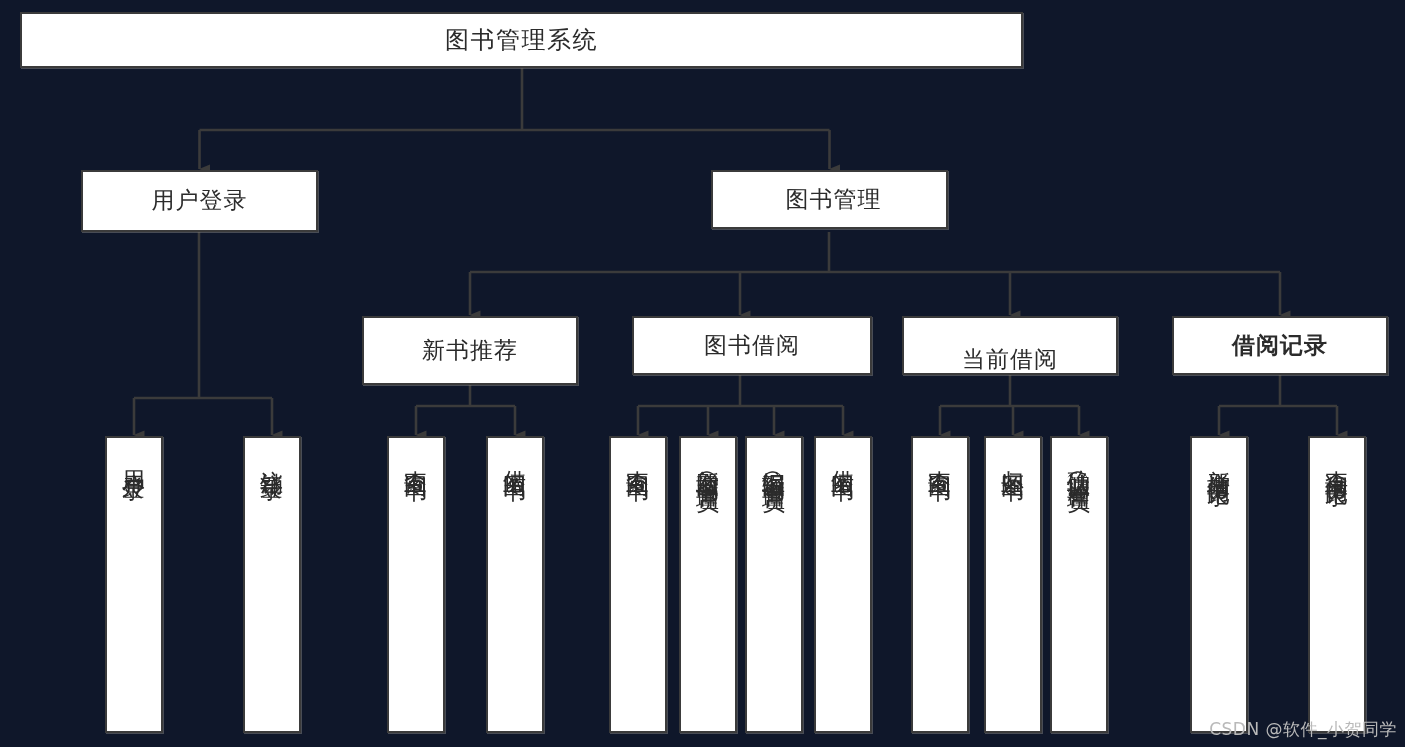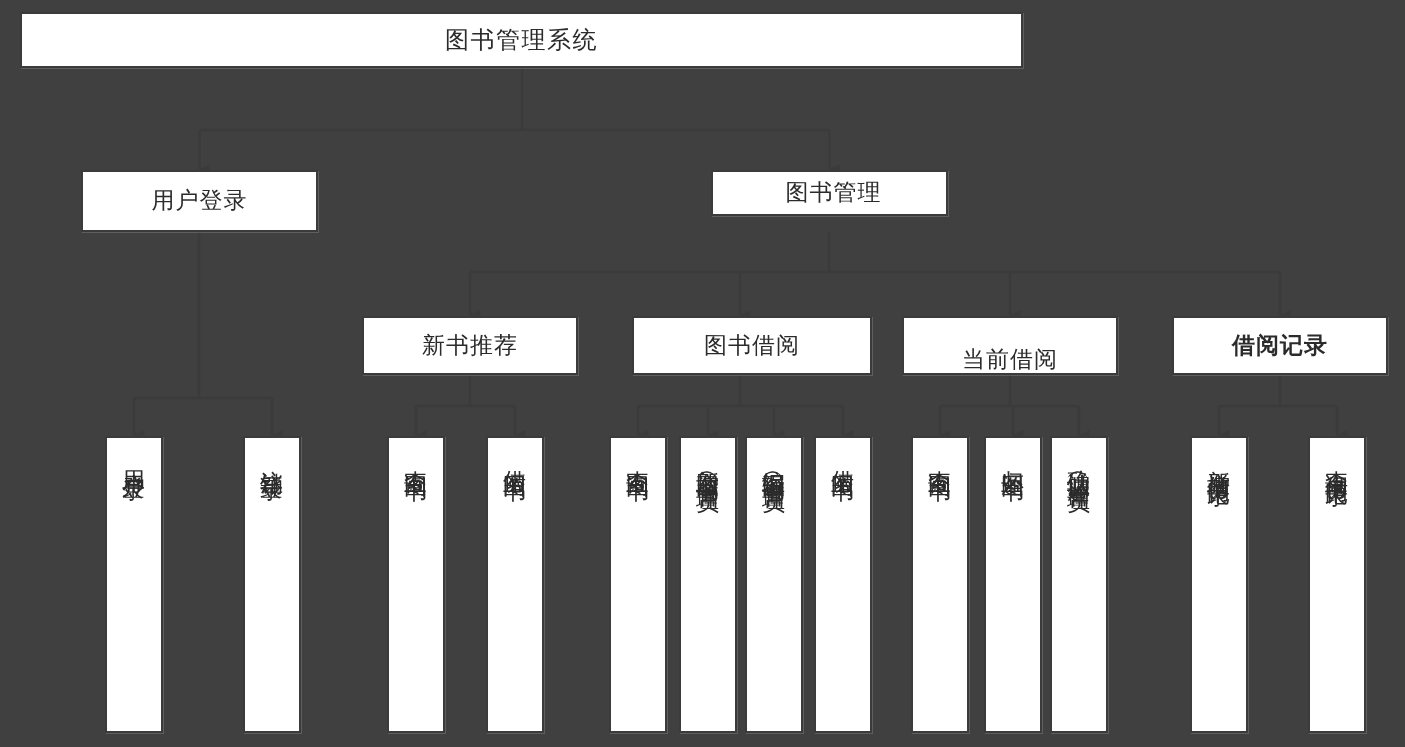--- a/index.html
+++ b/index.html
@@ -8,21 +8,21 @@
     padding: 0;
     background: #ffffff;
   }
   body {
     font-family: "DejaVu Sans", "Liberation Sans", sans-serif;
   }
   #canvas {
     position: relative;
     width: 1405px;
     height: 747px;
-    background: #404040;
+    background: #0f172a;
     overflow: hidden;
   }
   #edges {
     position: absolute;
     left: 0;
     top: 0;
     width: 1405px;
     height: 747px;
     pointer-events: none;
   }
@@ -126,24 +126,24 @@
       </g>
   </svg>
 
   <div id="nodes-layer">
       <div class="node horiz root" style="left: 20px; top: 12px; width: 1003px; height: 56px;">
         <span class="label">图书管理系统</span>
       </div>
       <div class="node horiz" style="left: 81px; top: 170px; width: 237px; height: 62px;">
         <span class="label">用户登录</span>
       </div>
-      <div class="node horiz" style="left: 711px; top: 170px; width: 237px; height: 46px; padding-left: 8px;">
+      <div class="node horiz" style="left: 711px; top: 170px; width: 237px; height: 59px; padding-left: 8px;">
         <span class="label">图书管理</span>
       </div>
-      <div class="node horiz" style="left: 362px; top: 316px; width: 216px; height: 59px;">
+      <div class="node horiz" style="left: 362px; top: 316px; width: 216px; height: 69px;">
         <span class="label">新书推荐</span>
       </div>
       <div class="node horiz" style="left: 632px; top: 316px; width: 240px; height: 59px;">
         <span class="label">图书借阅</span>
       </div>
       <div class="node horiz" style="left: 902px; top: 316px; width: 216px; height: 59px; align-items: flex-end;">
         <span class="label">当前借阅</span>
       </div>
       <div class="node horiz" style="left: 1172px; top: 316px; width: 216px; height: 59px; font-weight: bold;">
         <span class="label">借阅记录</span>
@@ -182,14 +182,15 @@
         <span class="label">确认归还（管理员）</span>
       </div>
       <div class="node vert" style="left: 1190px; top: 436px; width: 58px; height: 297px;">
         <span class="label">新增借阅记录</span>
       </div>
       <div class="node vert" style="left: 1308px; top: 436px; width: 58px; height: 297px;">
         <span class="label">查询借阅记录</span>
       </div>
     </div>
 
+  <div class="watermark">CSDN @软件_小贺同学</div>
 
 </div>
 
 </body></html>

